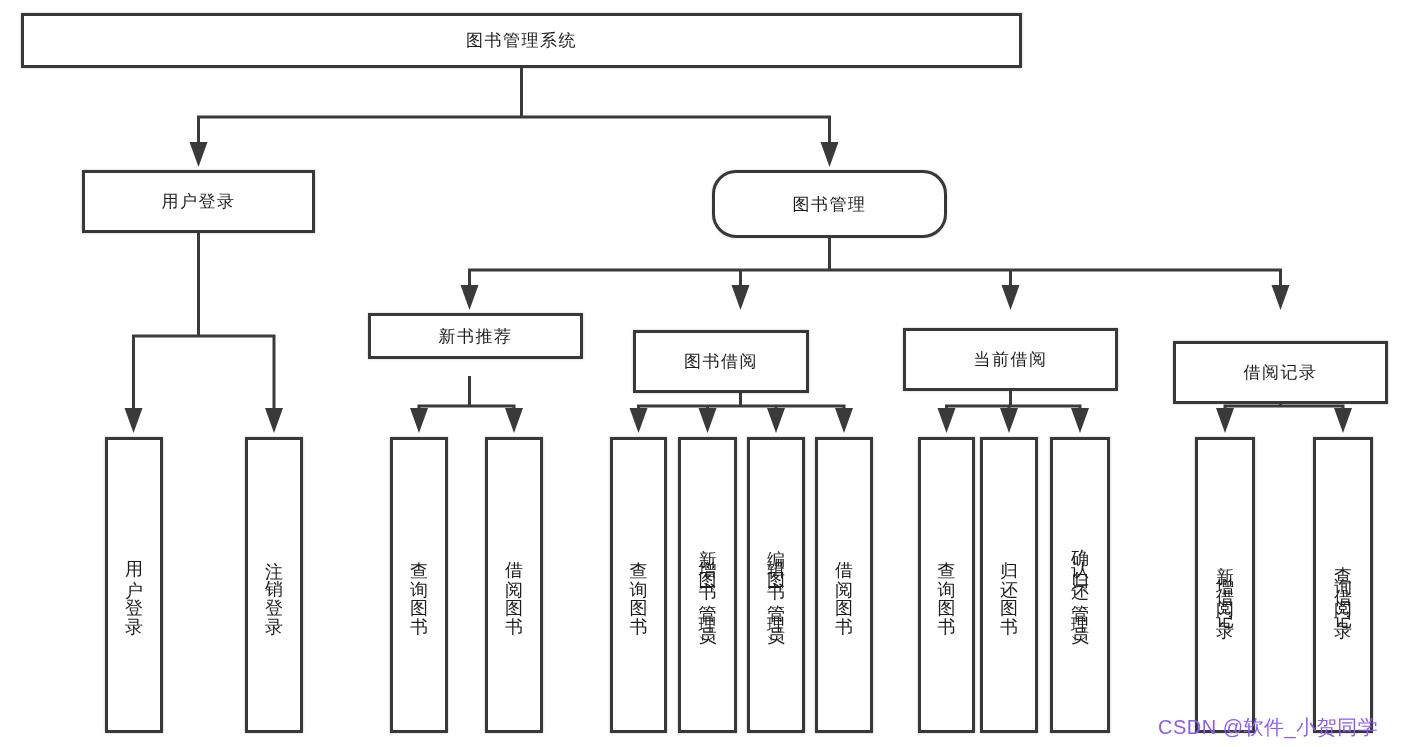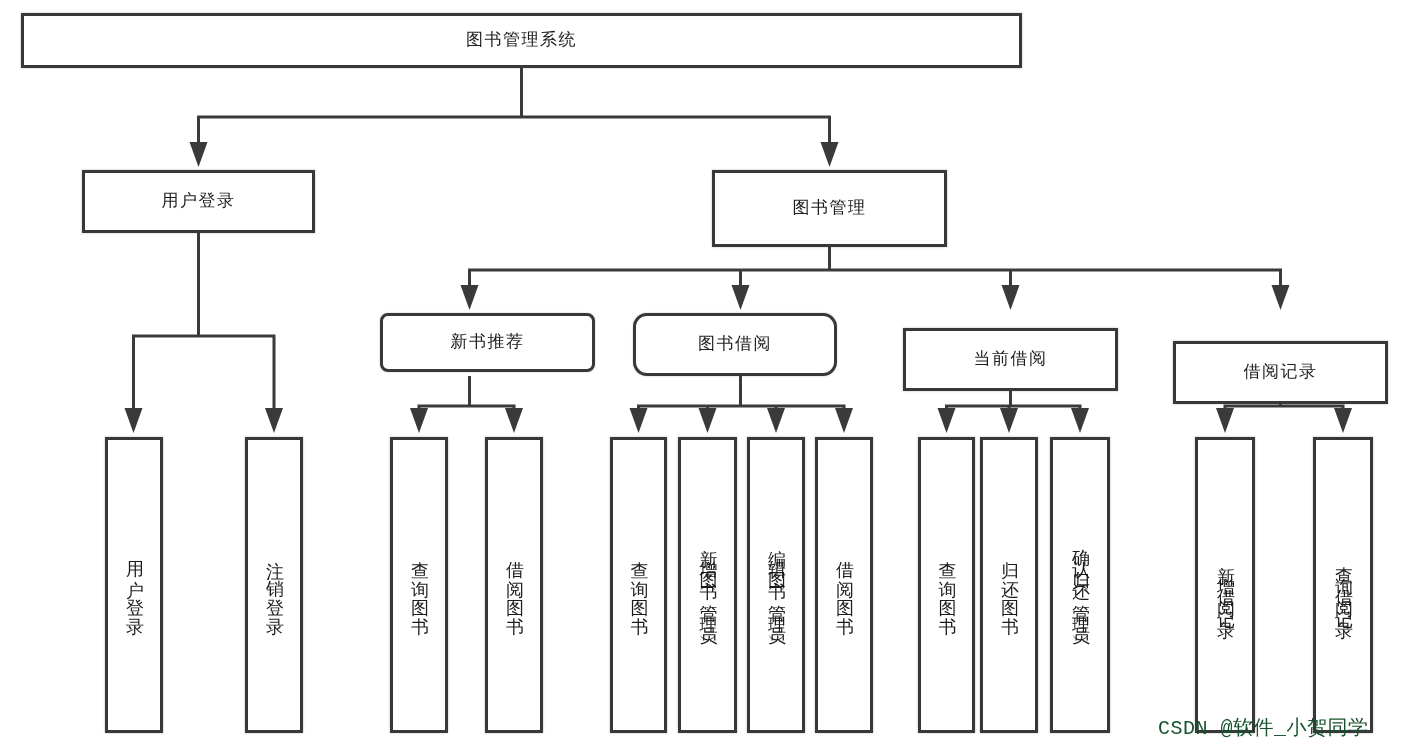--- a/index.html
+++ b/index.html
@@ -2,21 +2,21 @@
 <html><head>
 <meta charset="utf-8">
 <style>
   html, body { margin: 0; padding: 0; background: #ffffff; }
   .canvas {
     position: relative;
     width: 1405px;
     height: 747px;
     background: #ffffff;
     overflow: hidden;
-    font-family: Liberation Mono, monospace;
+    font-family: Liberation Sans, sans-serif;
   }
   .canvas > svg { position: absolute; left: 0; top: 0; }
   .node {
     position: absolute;
     background: #ffffff;
     border: 3px solid #383838;
     box-sizing: border-box;
     display: flex;
     align-items: center;
     justify-content: center;
@@ -83,34 +83,34 @@
              M937.5 408 L955.5 408 L946.5 433 Z
              M1000 408 L1018 408 L1009 433 Z
              M1071 408 L1089 408 L1080 433 Z
              M1216 408 L1234 408 L1225 433 Z
              M1334 408 L1352 408 L1343 433 Z"></path>
   </svg>
 
   <div id="nodes">
       <div class="node h" style="left: 21px; top: 13px; width: 1001px; height: 55px;">图书管理系统</div>
       <div class="node h" style="left: 82px; top: 170px; width: 233px; height: 63px;">用户登录</div>
-      <div class="node h" style="left: 712px; top: 170px; width: 235px; height: 77px;">图书管理</div>
-      <div class="node h" style="left: 380px; top: 313px; width: 215px; height: 59px; border-radius: 8px;">新书推荐</div>
-      <div class="node h" style="left: 633px; top: 313px; width: 204px; height: 63px; border-radius: 14px;">图书借阅</div>
+      <div class="node h" style="left: 712px; top: 170px; width: 235px; height: 68px; border-radius: 24px;">图书管理</div>
+      <div class="node h" style="left: 368px; top: 313px; width: 215px; height: 46px;">新书推荐</div>
+      <div class="node h" style="left: 633px; top: 330px; width: 176px; height: 63px;">图书借阅</div>
       <div class="node h" style="left: 903px; top: 328px; width: 215px; height: 63px;">当前借阅</div>
       <div class="node h" style="left: 1173px; top: 313px; width: 215px; height: 63px; margin-top: 28px;">借阅记录</div>
       <div class="node v ls-a" style="left: 105px; top: 437px; width: 58px; height: 296px;">用户登录</div>
       <div class="node v ls-a" style="left: 245px; top: 437px; width: 58px; height: 296px;">注销登录</div>
       <div class="node v ls-a" style="left: 390px; top: 437px; width: 58px; height: 296px;">查询图书</div>
       <div class="node v ls-a" style="left: 485px; top: 437px; width: 58px; height: 296px;">借阅图书</div>
       <div class="node v ls-a" style="left: 610px; top: 437px; width: 57px; height: 296px;">查询图书</div>
       <div class="node v ls-b" style="left: 678px; top: 437px; width: 59px; height: 296px;">新增图书（管理员）</div>
       <div class="node v ls-b" style="left: 747px; top: 437px; width: 58px; height: 296px;">编辑图书（管理员）</div>
       <div class="node v ls-a" style="left: 815px; top: 437px; width: 58px; height: 296px;">借阅图书</div>
       <div class="node v ls-a" style="left: 918px; top: 437px; width: 57px; height: 296px;">查询图书</div>
       <div class="node v ls-a" style="left: 980px; top: 437px; width: 58px; height: 296px;">归还图书</div>
       <div class="node v ls-b" style="left: 1050px; top: 437px; width: 60px; height: 296px;">确认归还（管理员）</div>
       <div class="node v ls-b" style="left: 1195px; top: 437px; width: 60px; height: 296px;">新增借阅记录</div>
       <div class="node v ls-b" style="left: 1313px; top: 437px; width: 60px; height: 296px;">查询借阅记录</div>
     </div>
 
-  <div class="watermark" style="color: #14532d;">CSDN @软件_小贺同学</div>
+  <div class="watermark" style="color: #8b5cf6;">CSDN @软件_小贺同学</div>
 </div>
 
 </body></html>

